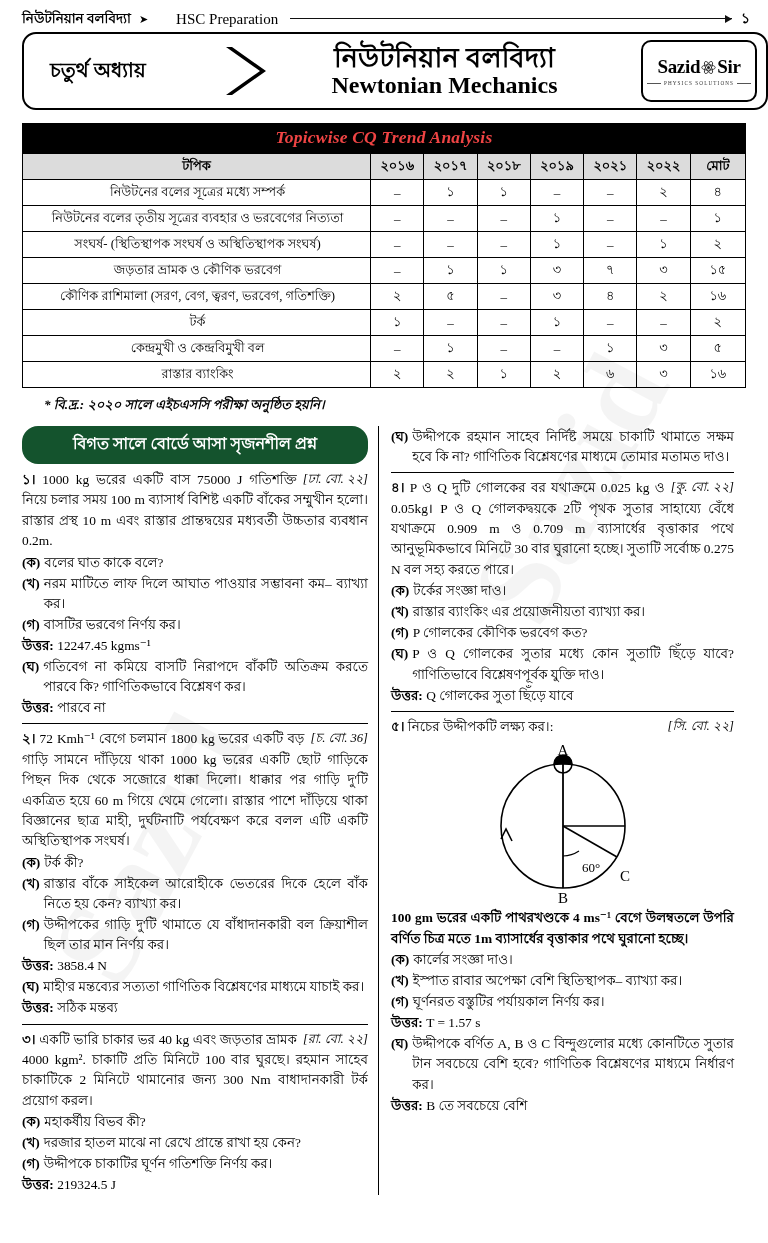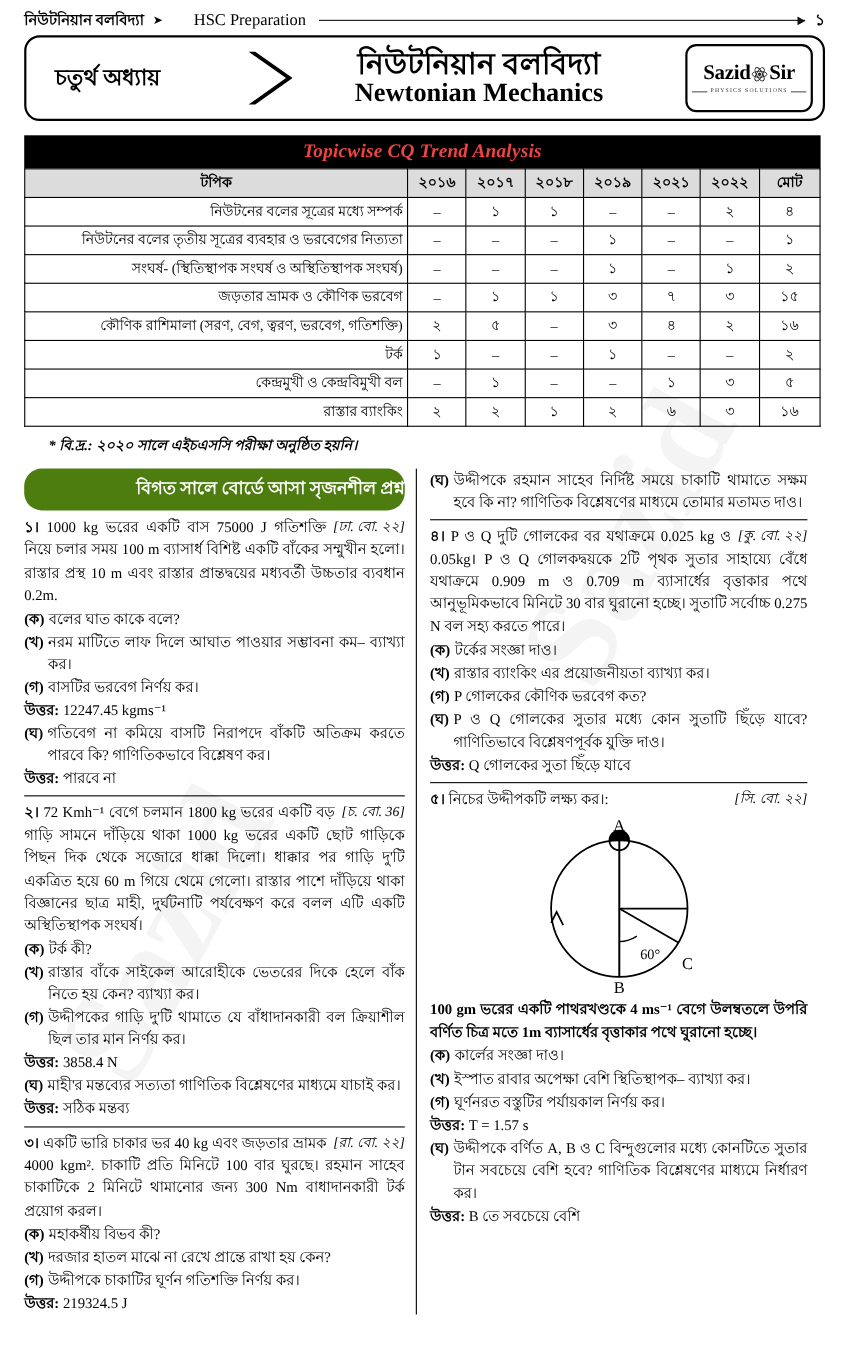--- a/index.html
+++ b/index.html
@@ -65,21 +65,21 @@
     border-bottom: 4px solid transparent;
   }
   .rh-page {
     font-size: 14px;
     font-weight: 700;
     padding-left: 3px;
   }
 
   
   .banner {
-    margin: 4px 18px 0 22px;
+    margin: 4px 0 0 22px;
     border: 2.5px solid #000;
     border-radius: 14px;
     height: 78px;
     display: flex;
     align-items: center;
     box-sizing: border-box;
     position: relative;
     background: #fff;
   }
   .banner-chapter {
@@ -178,21 +178,21 @@
   table.trend thead th {
     background: #dcdcdc;
     text-align: center;
     font-weight: 700;
     font-size: 13px;
     height: 24px;
     margin-top: 22px;
   }
   table.trend thead th.topic-h { width: 340px; }
   table.trend td.topic {
-    text-align: right;
+    text-align: center;
     font-size: 12.8px;
     padding-left: 6px;
   }
   table.trend td.num {
     text-align: center;
     width: 52px;
     font-size: 13px;
   }
   table.trend td.total {
     text-align: center;
@@ -214,24 +214,24 @@
     position: relative;
   }
   .col {
     width: 356px;
     box-sizing: border-box;
   }
   .col-left { padding-right: 10px; }
   .col-right { padding-left: 12px; border-left: 1.3px solid #000; }
 
   .section-pill {
-    background: #4d7c0f;
+    background: #14532d;
     color: #fff;
     border-radius: 16px;
-    text-align: right;
+    text-align: center;
     font-size: 16px;
     font-weight: 700;
     padding: 5px 0 6px;
     margin-bottom: 6px;
   }
 
   .q {
     font-size: 13.4px;
     line-height: 1.52;
     text-align: justify;

